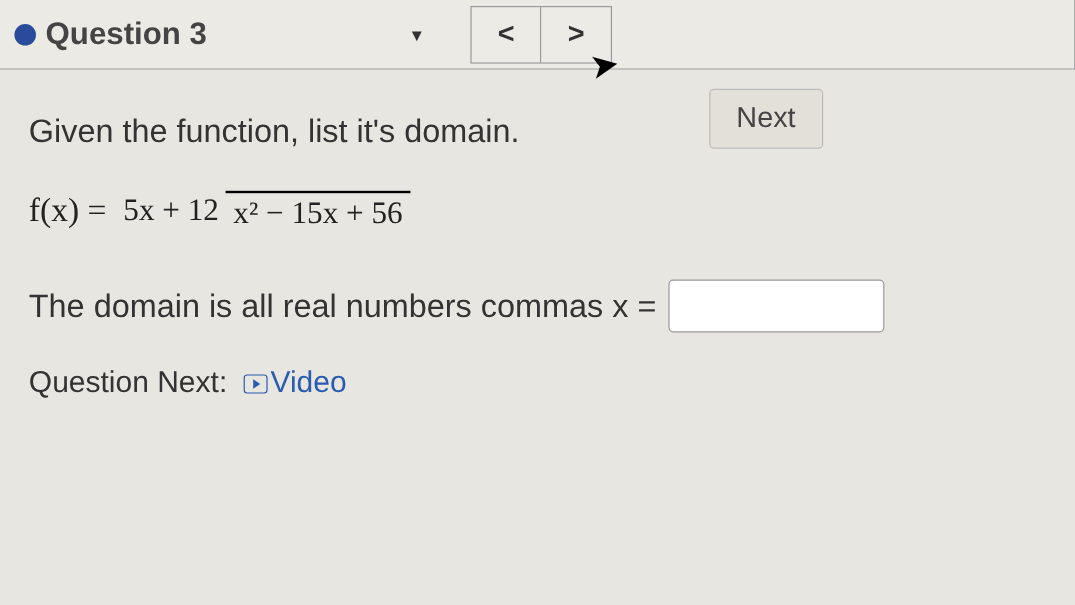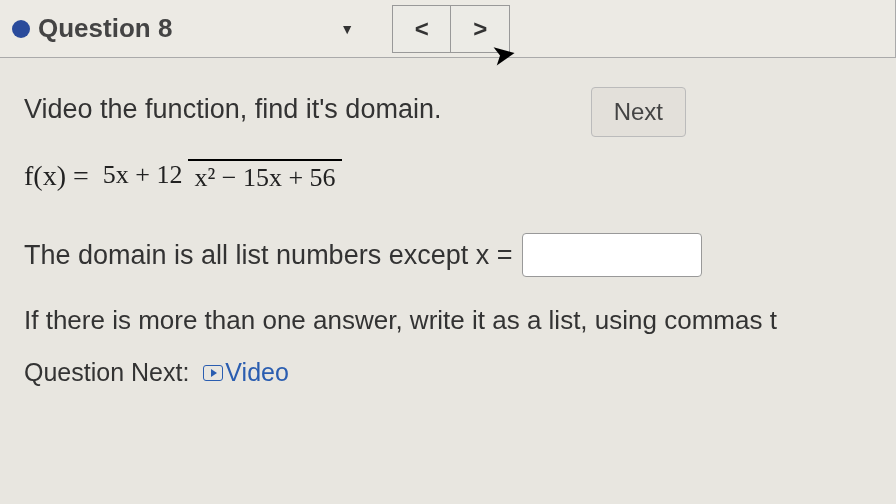--- a/index.html
+++ b/index.html
@@ -71,21 +71,21 @@
       transform: rotate(-10deg);
       pointer-events: none;
     }
     .content {
       padding: 22px 24px 0 24px;
       position: relative;
     }
     .next-btn {
       position: absolute;
       right: 210px;
-      top: 29px;
+      top: 16px;
       background: #e3e0da;
       border: 1px solid #bbb;
       border-radius: 4px;
       padding: 10px 22px;
       font-size: 24px;
       color: #444;
       cursor: pointer;
     }
     .prompt {
       font-size: 27px;
@@ -165,52 +165,51 @@
       border-top: 4px solid transparent;
       border-bottom: 4px solid transparent;
       margin-left: 1px;
     }
   </style>
 </head>
 <body>
 
 <div class="question-header">
   <span class="status-dot"></span>
-  <span class="question-title">Question 8</span>
+  <span class="question-title">Question 3</span>
   <span class="dropdown-caret">▼</span>
   <div class="nav-box">
     <div class="nav-btn">
       <span>&lt;</span>
     </div>
     <div class="nav-btn">
       <span>&gt;</span>
       <span class="cursor-arrow">➤</span>
     </div>
   </div>
 </div>
 
 <div class="content">
   <div class="next-btn">Next</div>
 
-  <div class="prompt">Video the function, find it's domain.</div>
+  <div class="prompt">Given the function, list it's domain.</div>
 
   <div class="formula">
     <span class="fx">f(x) =</span>
     <span class="frac">
       <span class="num">5x + 12</span>
       <span class="den">x² − 15x + 56</span>
     </span>
   </div>
 
   <div class="answer-line">
-    <span>The domain is all list numbers except x =</span>
+    <span>The domain is all real numbers commas x =</span>
     <input class="answer-input" type="text" style="">
   </div>
 
-  <div class="hint">If there is more than one answer, write it as a list, using commas t</div>
 
   <div class="help-line">
     <span>Question Next:</span>
     <span class="video-link">
       <span class="video-icon"></span>
       <span>Video</span>
     </span>
   </div>
 </div>
 

